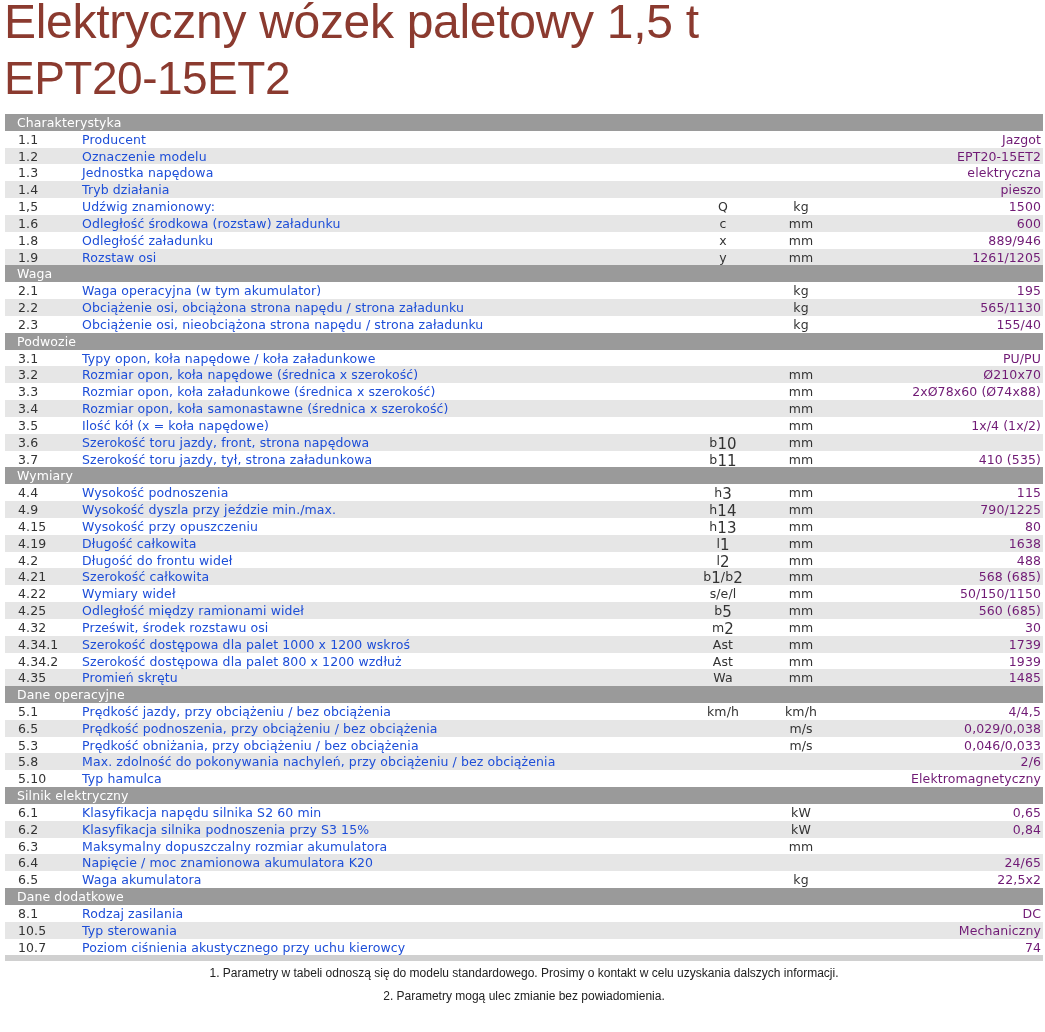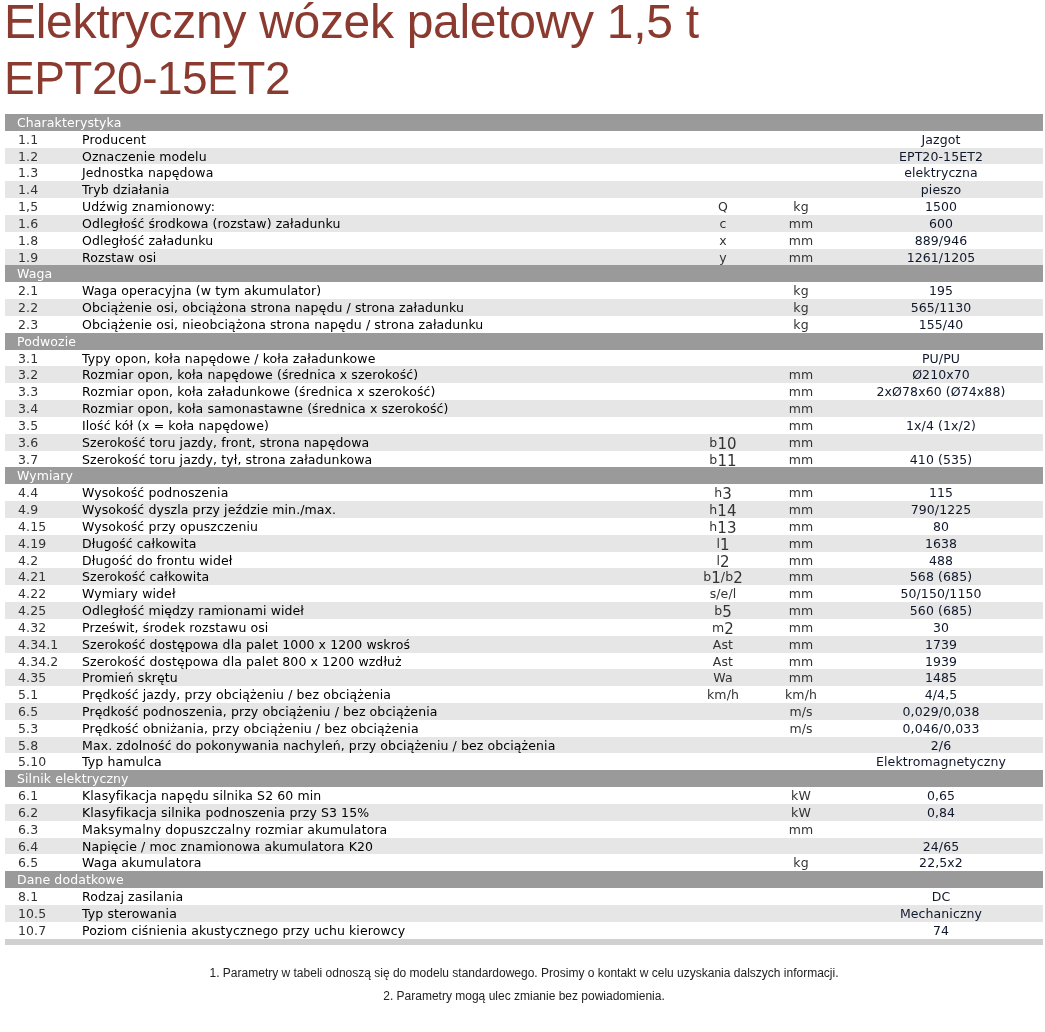--- a/index.html
+++ b/index.html
@@ -24,24 +24,24 @@
   }
   .row {
     position: relative; height: 16.84px; font-size: 12.5px; line-height: 17px;
     white-space: nowrap; letter-spacing: 0.1px;
   }
   .row.odd { background: #ffffff; }
   .row.even { background: #e6e6e6; }
   .row.section { background: #9a9a9a; color: #ffffff; }
   .section-label { position: absolute; left: 12px; top: 0; }
   .c-num { position: absolute; left: 13px; top: 0; color: #333; }
-  .c-label { position: absolute; left: 77px; top: 0; color: #000000; }
+  .c-label { position: absolute; left: 77px; top: 0; color: #1d4ed8; }
   .c-sym { position: absolute; left: 668px; width: 100px; text-align: center; top: 0; color: #333; }
   .c-unit { position: absolute; left: 746px; width: 100px; text-align: center; top: 0; color: #333; }
-  .c-val { position: absolute; left: 836px; width: 200px; text-align: center; top: 0; color: #0f172a; }
+  .c-val { position: absolute; left: 836px; width: 200px; text-align: right; top: 0; color: #701a75; }
   .end-bar { height: 6px; background: #d0d0d0; }
   .notes {
     position: absolute; left: 4px; top: 962px; width: 1040px;
     font-family: "Liberation Sans", sans-serif; font-size: 12px; line-height: 23px; color: #222; text-align: center;
   }
   .notes p { margin: 0; }
   sub { font-size: 15px; vertical-align: -2px; line-height: 0; }
 </style>
 </head>
 <body>
@@ -265,20 +265,23 @@
       <span class="c-unit">mm</span>
       <span class="c-val">1939</span>
     </div>
     <div class="row even">
       <span class="c-num">4.35</span>
       <span class="c-label">Promień skrętu</span>
       <span class="c-sym">Wa</span>
       <span class="c-unit">mm</span>
       <span class="c-val">1485</span>
     </div>
+    <div class="row section">
+      <span class="section-label">Dane operacyjne</span>
+    </div>
     <div class="row odd">
       <span class="c-num">5.1</span>
       <span class="c-label">Prędkość jazdy, przy obciążeniu / bez obciążenia</span>
       <span class="c-sym">km/h</span>
       <span class="c-unit">km/h</span>
       <span class="c-val">4/4,5</span>
     </div>
     <div class="row even">
       <span class="c-num">6.5</span>
       <span class="c-label">Prędkość podnoszenia, przy obciążeniu / bez obciążenia</span>

